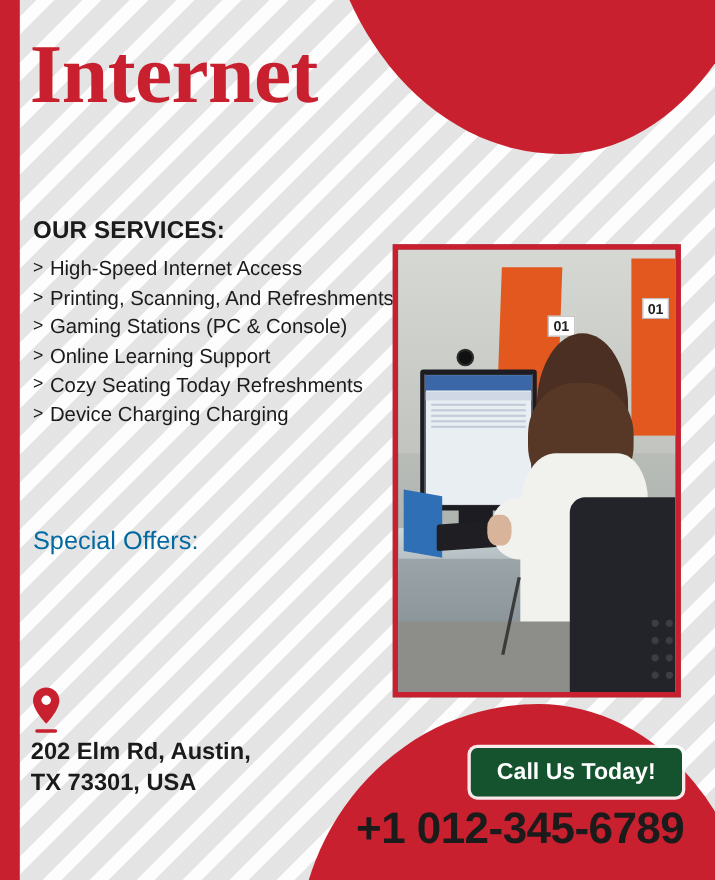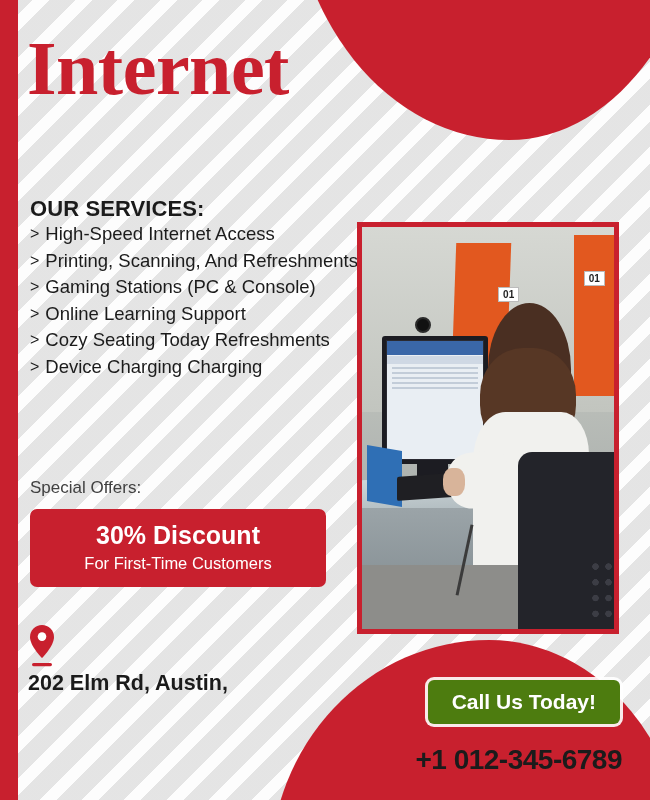--- a/index.html
+++ b/index.html
@@ -84,20 +84,21 @@
   .services {
     position: absolute;
     left: 30px; top: 196px;
     width: 330px;
     z-index: 5;
   }
   .services-title {
     font-size: 22px;
     font-weight: 700;
     color: #1b1b1b;
+    margin-bottom: 10px;
     letter-spacing: 0.1px;
   }
   .service-item {
     display: flex;
     align-items: flex-start;
     font-size: 18.5px;
     color: #1b1b1b;
     line-height: 1.33;
     margin-bottom: 2px;
   }
@@ -107,22 +108,22 @@
     line-height: 1.5;
     margin-right: 6px;
     flex: 0 0 auto;
   }
   .service-text { flex: 1 1 auto; }
 
   
   .special-label {
     position: absolute;
     left: 30px; top: 478px;
-    font-size: 17px;
-    color: #404040;
+    font-size: 23px;
+    color: #0369a1;
     z-index: 5;
   }
   .offer-box {
     position: absolute;
     left: 30px; top: 509px;
     width: 296px;
     background: #c8202e;
     border-radius: 7px;
     padding: 13px 10px 14px 10px;
     text-align: center;
@@ -190,21 +191,21 @@
   }
   .divider-orange2 {
     position: absolute; left: 84%; top: 2%;
     width: 16%; height: 40%;
     background: #e2581f;
   }
   .panel-label {
     position: absolute;
     background: #ffffff;
     color: #222;
-    font-size: 10px;
+    font-size: 13px;
     font-weight: 700;
     padding: 1px 4px;
     border: 1px solid #bbb;
   }
   .label-01a { left: 54%; top: 15%; }
   .label-01b { left: 88%; top: 11%; }
   
   .monitor {
     position: absolute;
     left: 8%; top: 27%;
@@ -325,34 +326,34 @@
     position: absolute; left: 40%; bottom: 8%;
     width: 3px; height: 18%;
     background: #3b3b3b;
     transform: rotate(12deg);
   }
 
   
   .cta-button {
     position: absolute;
     right: 30px; bottom: 76px;
-    background: #4d7c0f;
+    background: #14532d;
     color: #ffffff;
     font-size: 21px;
     font-weight: 700;
     padding: 10px 24px;
     border-radius: 6px;
     z-index: 7;
     box-shadow: 0 0 0 3px rgba(255,255,255,0.9);
   }
   .phone {
     position: absolute;
     right: 28px; bottom: 24px;
     color: #1b1b1b;
-    font-size: 28px;
+    font-size: 40px;
     font-weight: 700;
     letter-spacing: -0.5px;
     z-index: 7;
   }
 </style>
 </head>
 <body>
 
 <div class="poster">
   <div class="bg-stripes"></div>
@@ -389,33 +390,30 @@
       <span class="service-text">Cozy Seating Today Refreshments</span>
     </div>
     <div class="service-item">
       <span class="chev">&gt;</span>
       <span class="service-text">Device Charging Charging</span>
     </div>
   </div>
 
   <div class="special-label">Special Offers:</div>
 
-  <div class="offer-box">
-    <div class="offer-headline">30% Discount</div>
-    <div class="offer-sub">For First-Time Customers</div>
-  </div>
 
   <div class="address-row">
     <svg class="pin-icon" viewBox="0 0 28 46">
       <path d="M14 1c-6.6 0-12 5.3-12 11.9C2 22 14 34 14 34s12-12 12-21.1C26 6.3 20.6 1 14 1z" fill="#c8202e"></path>
       <circle cx="14" cy="12.6" r="4.3" fill="#ffffff"></circle>
       <rect x="4" y="39" width="20" height="3.2" rx="1.6" fill="#c8202e"></rect>
     </svg>
     <div class="address-text">
       <div>202 Elm Rd, Austin,</div>
+      <div>TX 73301, USA</div>
     </div>
   </div>
 
   <div class="photo-frame">
     <div class="photo">
       <div class="wall"></div>
       <div class="divider-orange"></div>
       <div class="divider-orange2"></div>
       <div class="panel-label label-01a">01</div>
       <div class="panel-label label-01b">01</div>

